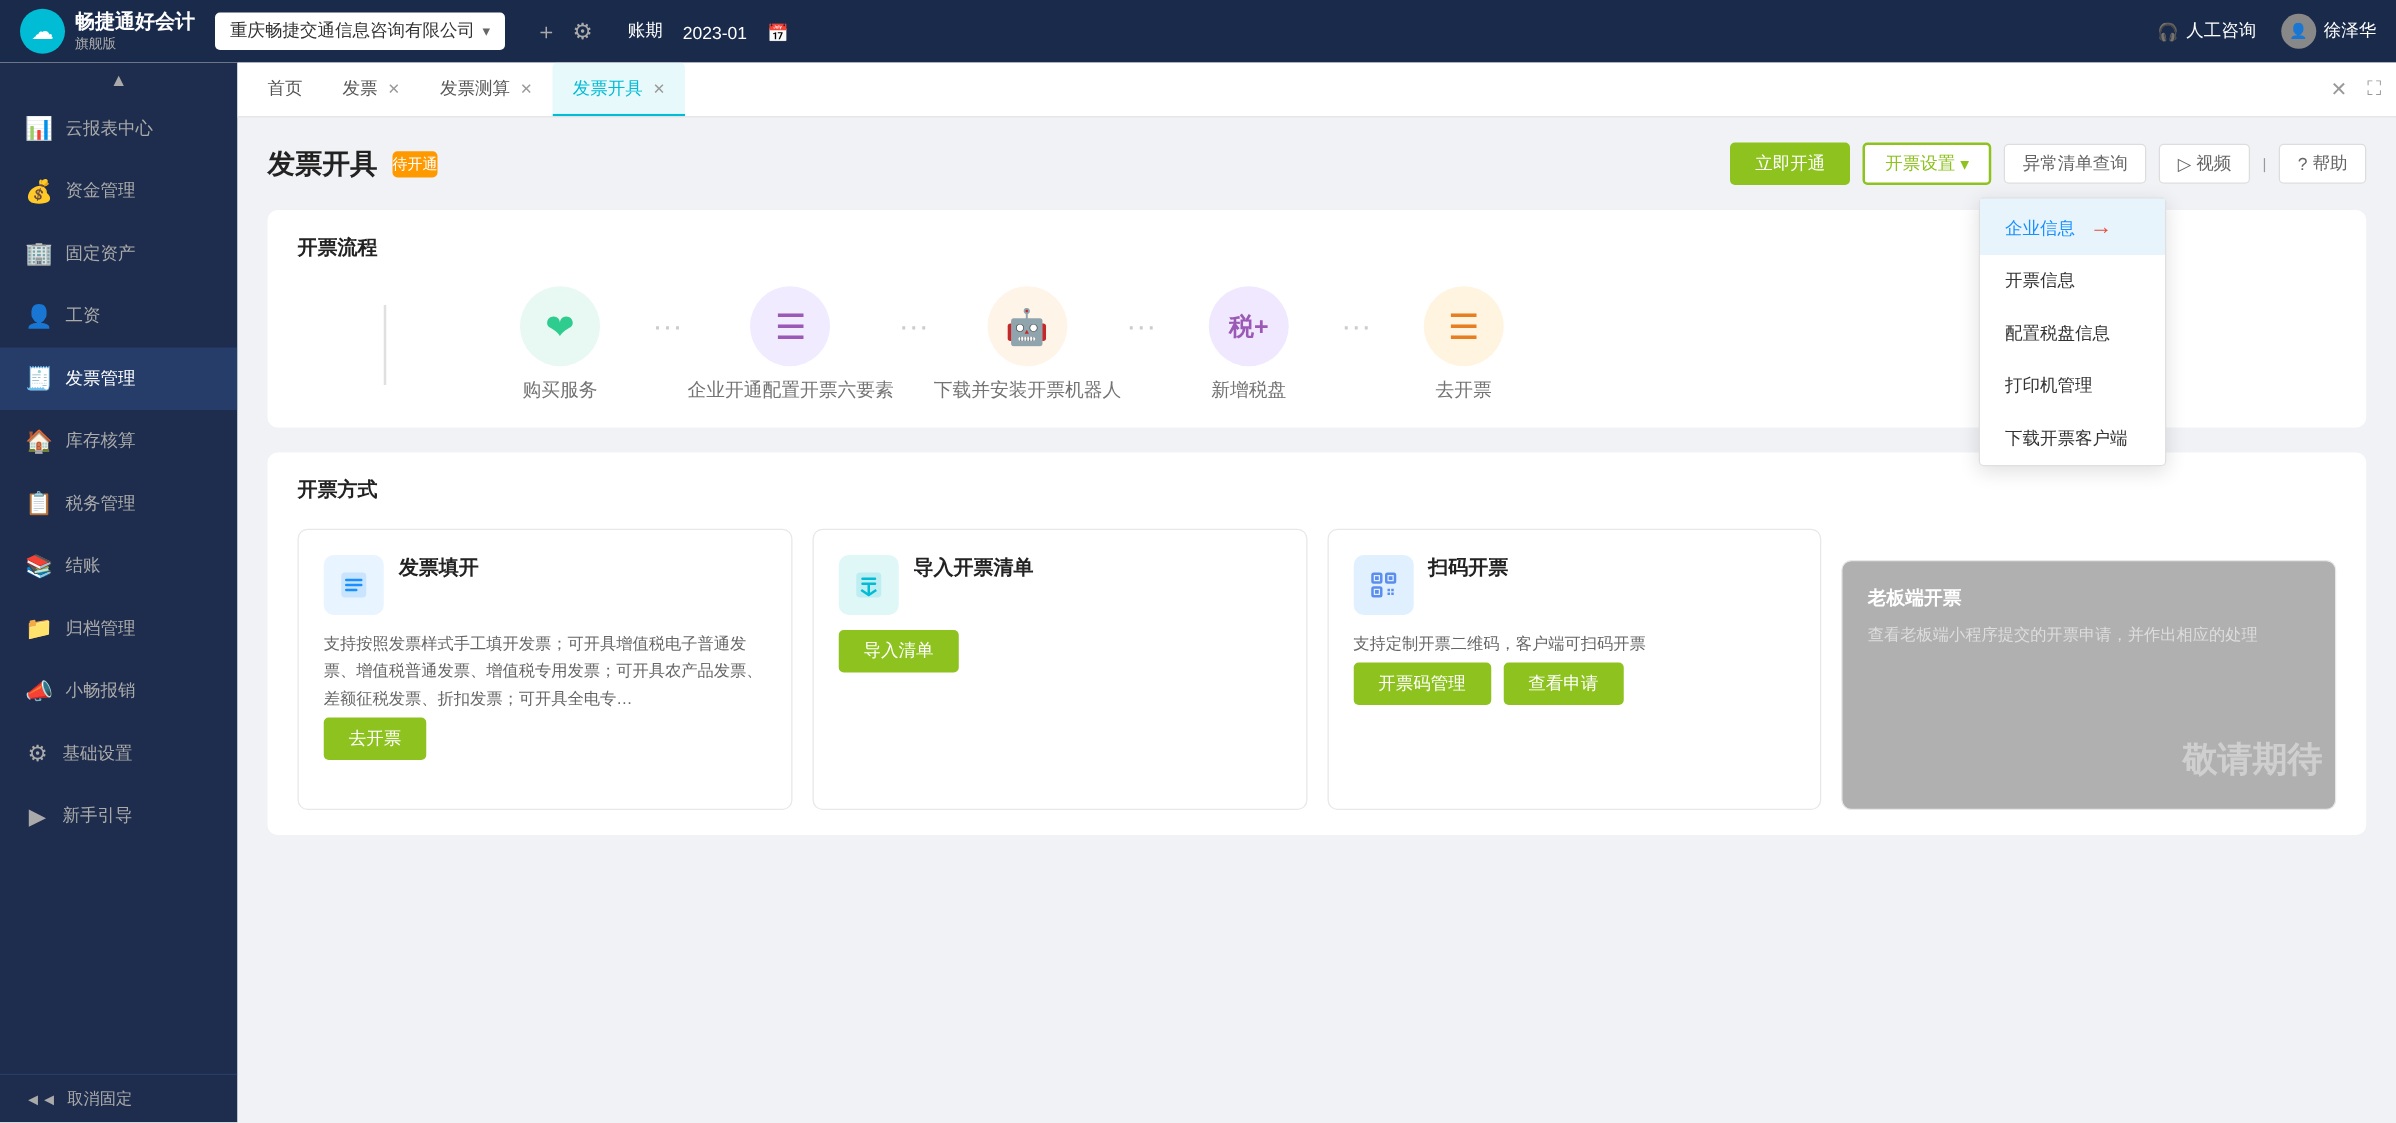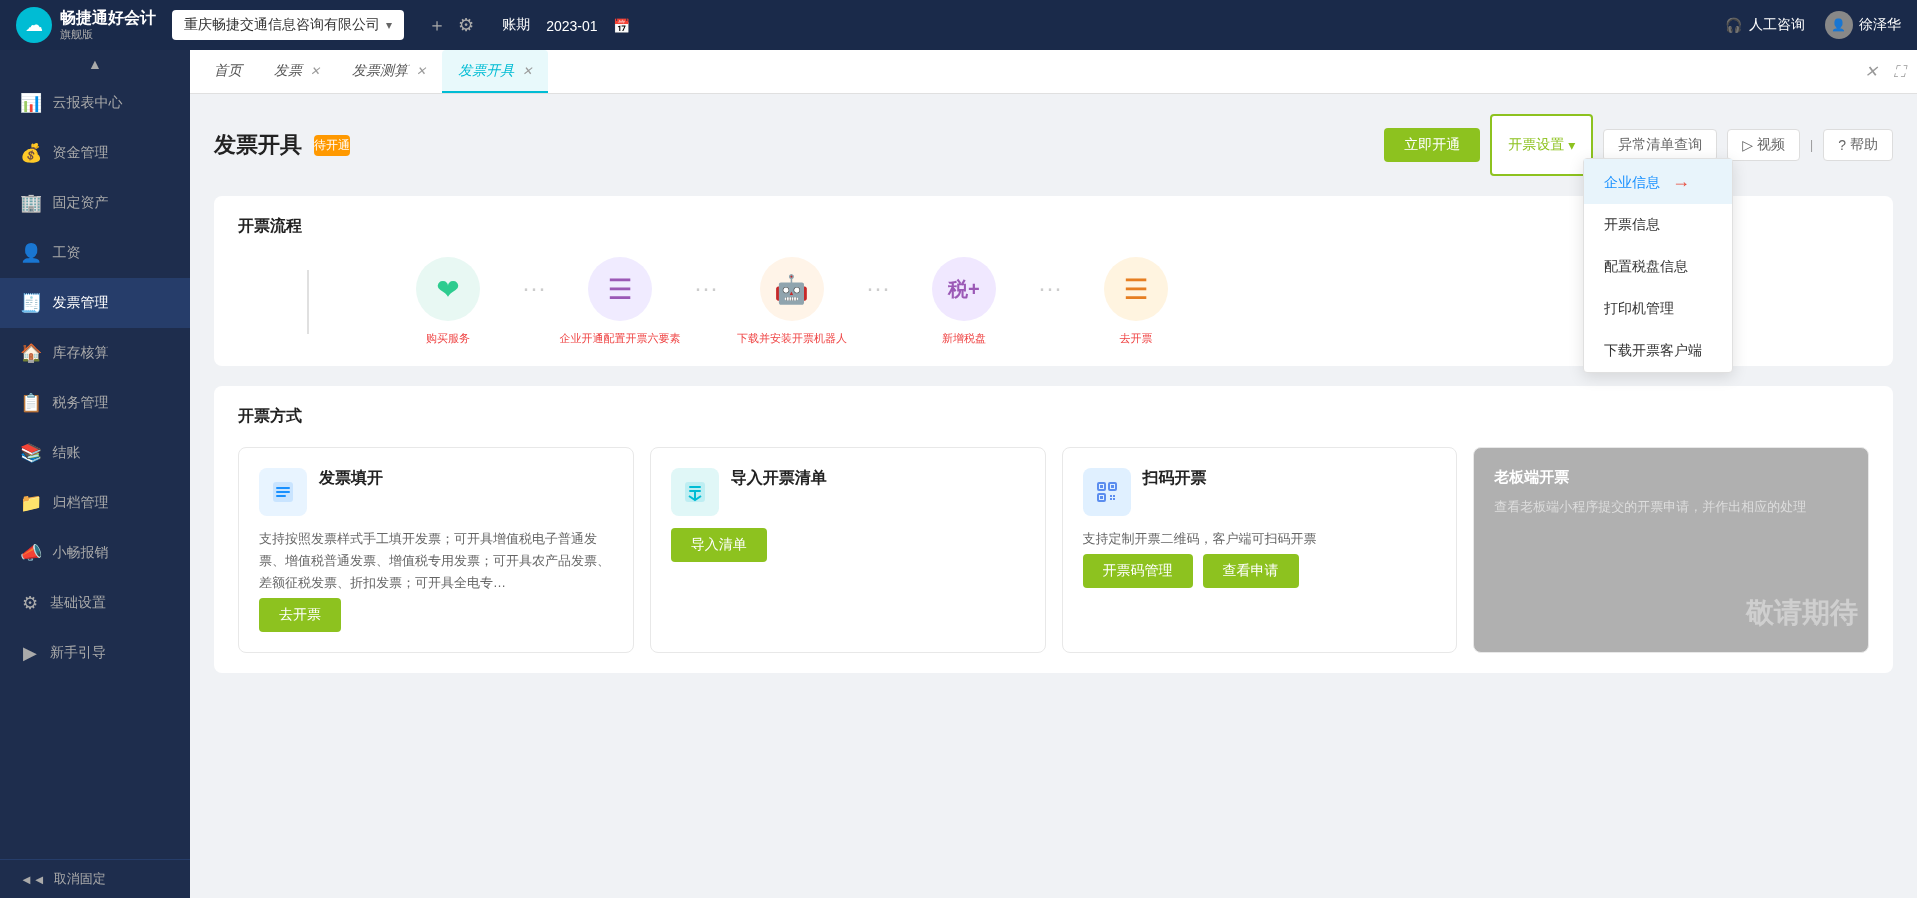--- a/index.html
+++ b/index.html
@@ -22,21 +22,21 @@
     .top-actions { display: flex; align-items: center; gap: 12px; margin-left: 8px; }
     .top-actions span { color: #aaa; cursor: pointer; font-size: 18px; }
     .period-info { display: flex; align-items: flex-end; gap: 16px; color: white; font-size: 14px; margin-left: 12px; }
     .period-icon { color: #aaa; cursor: pointer; }
     .top-right { margin-left: auto; display: flex; align-items: center; gap: 20px; color: white; font-size: 14px; }
     .top-right .consult { display: flex; align-items: center; gap: 6px; cursor: pointer; }
     .top-right .user { display: flex; align-items: center; gap: 6px; cursor: pointer; }
     .user-avatar { width: 28px; height: 28px; background: #888; border-radius: 50%; display: flex; align-items: center; justify-content: center; color: white; font-size: 12px; }
 
     
-    .tab-bar { height: 44px; background: white; display: flex; align-items: stretch; border-bottom: 1px solid #e0e0e0; padding: 0 8px; flex-shrink: 0; font-style: italic; }
+    .tab-bar { height: 44px; background: white; display: flex; align-items: stretch; border-bottom: 1px solid #e0e0e0; padding: 0 8px; flex-shrink: 0; }
     .tab { display: flex; align-items: center; gap: 8px; padding: 0 16px; cursor: pointer; font-size: 14px; color: #555; border-bottom: 2px solid transparent; white-space: nowrap; }
     .tab.active { color: #00bcd4; border-bottom: 2px solid #00bcd4; background: #e8f9fb; border-radius: 4px 4px 0 0; }
     .tab .close-btn { color: #999; font-size: 12px; cursor: pointer; }
     .tab-right-actions { margin-left: auto; display: flex; align-items: center; gap: 8px; }
     .tab-action-btn { color: #999; cursor: pointer; font-size: 16px; padding: 4px; }
 
     
     .sidebar-item { display: flex; align-items: center; gap: 10px; padding: 14px 20px; color: #aaa; cursor: pointer; font-size: 14px; transition: background 0.2s; }
     .sidebar-item.active { background: #263d6a; color: white; }
     .sidebar-item .icon { font-size: 18px; min-width: 20px; text-align: center; }
@@ -46,21 +46,21 @@
     .sidebar-scroll-up { display: flex; justify-content: center; padding: 6px; color: #aaa; cursor: pointer; }
 
     
     .page-content { flex: 1; overflow-y: auto; padding: 20px 24px; position: relative; }
     .page-header { display: flex; align-items: center; justify-content: space-between; margin-bottom: 20px; }
     .page-title-area { display: flex; align-items: center; gap: 12px; }
     .page-title { font-size: 22px; color: #222; font-weight: bold; }
     .status-badge { background: #f90; color: white; border-radius: 4px; padding: 2px 0; font-size: 12px; }
     .header-actions { display: flex; align-items: center; gap: 10px; position: relative; }
     .btn-primary { background: #8dc21f; color: white; border: none; border-radius: 4px; padding: 8px 20px; cursor: pointer; font-size: 14px; }
-    .btn-outline-green { background: white; color: #8dc21f; border: 2px solid #8dc21f; border-radius: 4px; padding: 20px 16px; cursor: pointer; font-size: 14px; display: flex; align-items: center; gap: 4px; }
+    .btn-outline-green { background: white; color: #8dc21f; border: 2px solid #8dc21f; border-radius: 4px; padding: 6px 16px; cursor: pointer; font-size: 14px; display: flex; align-items: center; gap: 4px; }
     .btn-outline-light { background: white; color: #666; border: 1px solid #ddd; border-radius: 4px; padding: 6px 14px; cursor: pointer; font-size: 14px; display: flex; align-items: center; gap: 4px; }
 
     
     .dropdown-menu { position: absolute; top: 44px; right: 160px; background: white; border: 1px solid #e0e0e0; border-radius: 4px; box-shadow: 0 4px 16px rgba(0,0,0,0.12); z-index: 100; min-width: 150px; }
     .dropdown-item { padding: 12px 20px; color: #333; cursor: pointer; font-size: 14px; }
     .dropdown-item.highlighted { background: #e8f4fb; color: #1890ff; }
     .dropdown-arrow { display: inline-block; color: #e74c3c; font-size: 18px; margin-left: 8px; }
 
     
     .section { background: white; border-radius: 8px; padding: 20px 24px; margin-bottom: 20px; }
@@ -68,38 +68,38 @@
 
     
     .flow-steps { display: flex; align-items: center; gap: 0; }
     .flow-step { display: flex; flex-direction: column; align-items: center; gap: 10px; min-width: 140px; }
     .flow-step-icon { width: 64px; height: 64px; border-radius: 50%; display: flex; align-items: center; justify-content: center; font-size: 28px; }
     .flow-step-icon.green { background: #e8f8f3; color: #2ecc8f; }
     .flow-step-icon.purple { background: #f0ebff; color: #9b59b6; }
     .flow-step-icon.orange { background: #fff4e8; color: #f39c12; }
     .flow-step-icon.lavender { background: #f5ecff; color: #9b59b6; }
     .flow-step-icon.gold { background: #fff8e0; color: #f0c030; }
-    .flow-step-label { font-size: 11px; color: #ef4444; text-align: center; }
+    .flow-step-label { font-size: 15px; color: #737373; text-align: center; }
     .flow-arrow { color: #ccc; font-size: 24px; margin: 0 4px; padding-bottom: 28px; }
     .flow-divider { width: 2px; height: 60px; background: #e0e0e0; margin: 0 20px; padding-bottom: 28px; }
 
     
     .methods-grid { display: grid; grid-template-columns: repeat(4, 1fr); gap: 16px; }
     .method-card { background: white; border: 1px solid #e8e8e8; border-radius: 8px; padding: 20px; min-height: 200px; }
     .method-card.disabled { background: #b0b0b0; color: #777; }
     .method-card-header { display: flex; gap: 12px; margin-bottom: 12px; }
     .method-icon { width: 48px; height: 48px; border-radius: 8px; display: flex; align-items: center; justify-content: center; font-size: 24px; }
     .method-icon.blue { background: #e8f4ff; color: #1890ff; }
     .method-icon.teal { background: #e0f7f7; color: #00bcd4; }
     .method-icon.light-blue { background: #e0f0ff; color: #5b8def; }
     .method-title { font-size: 16px; font-weight: bold; color: #222; }
     .method-desc { font-size: 13px; color: #666; line-height: 1.7; margin-bottom: 4px; }
     .method-btn { background: #8dc21f; color: white; border: none; border-radius: 4px; padding: 8px 20px; cursor: pointer; font-size: 14px; }
     .overlay-text { font-size: 28px; color: rgba(255,255,255,0.4); font-weight: bold; position: absolute; bottom: 20px; right: 10px; }
-    .method-card.disabled { position: relative; overflow: hidden; }
+    .method-card.disabled { position: relative; overflow: hidden; margin-top: 25px; }
     .disabled-title { font-size: 15px; font-weight: bold; color: white; margin-bottom: 10px; }
     .disabled-desc { font-size: 13px; color: #ddd; line-height: 1.6; }
 
     
     .sidebar-scroll { overflow-y: auto; flex: 1; }
   </style>
 </head>
 <body>
 
 <div class="app-container">

